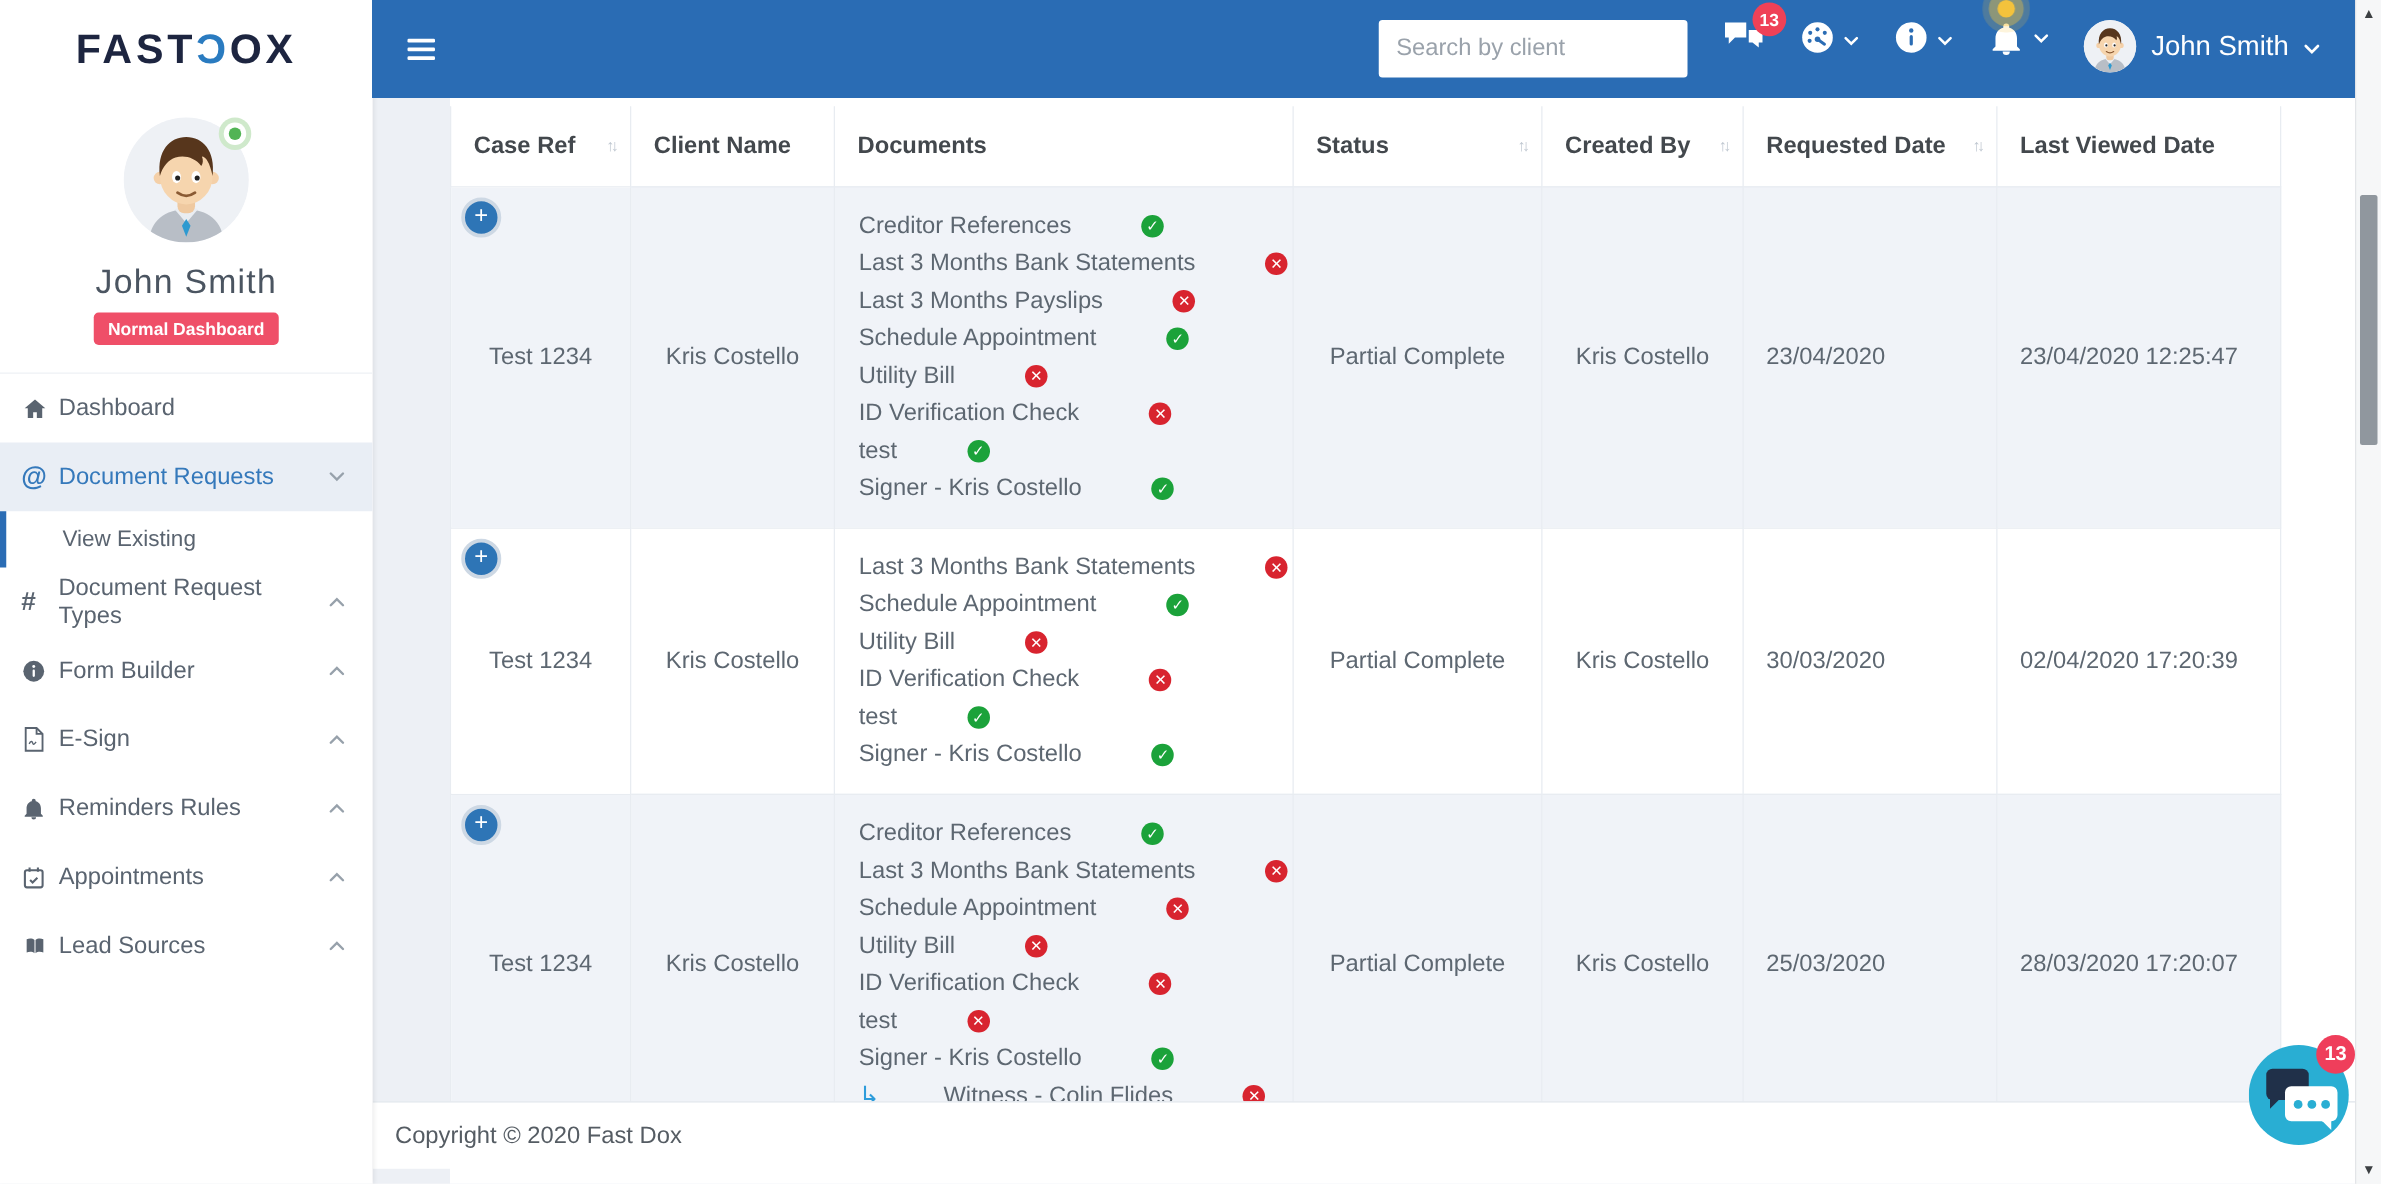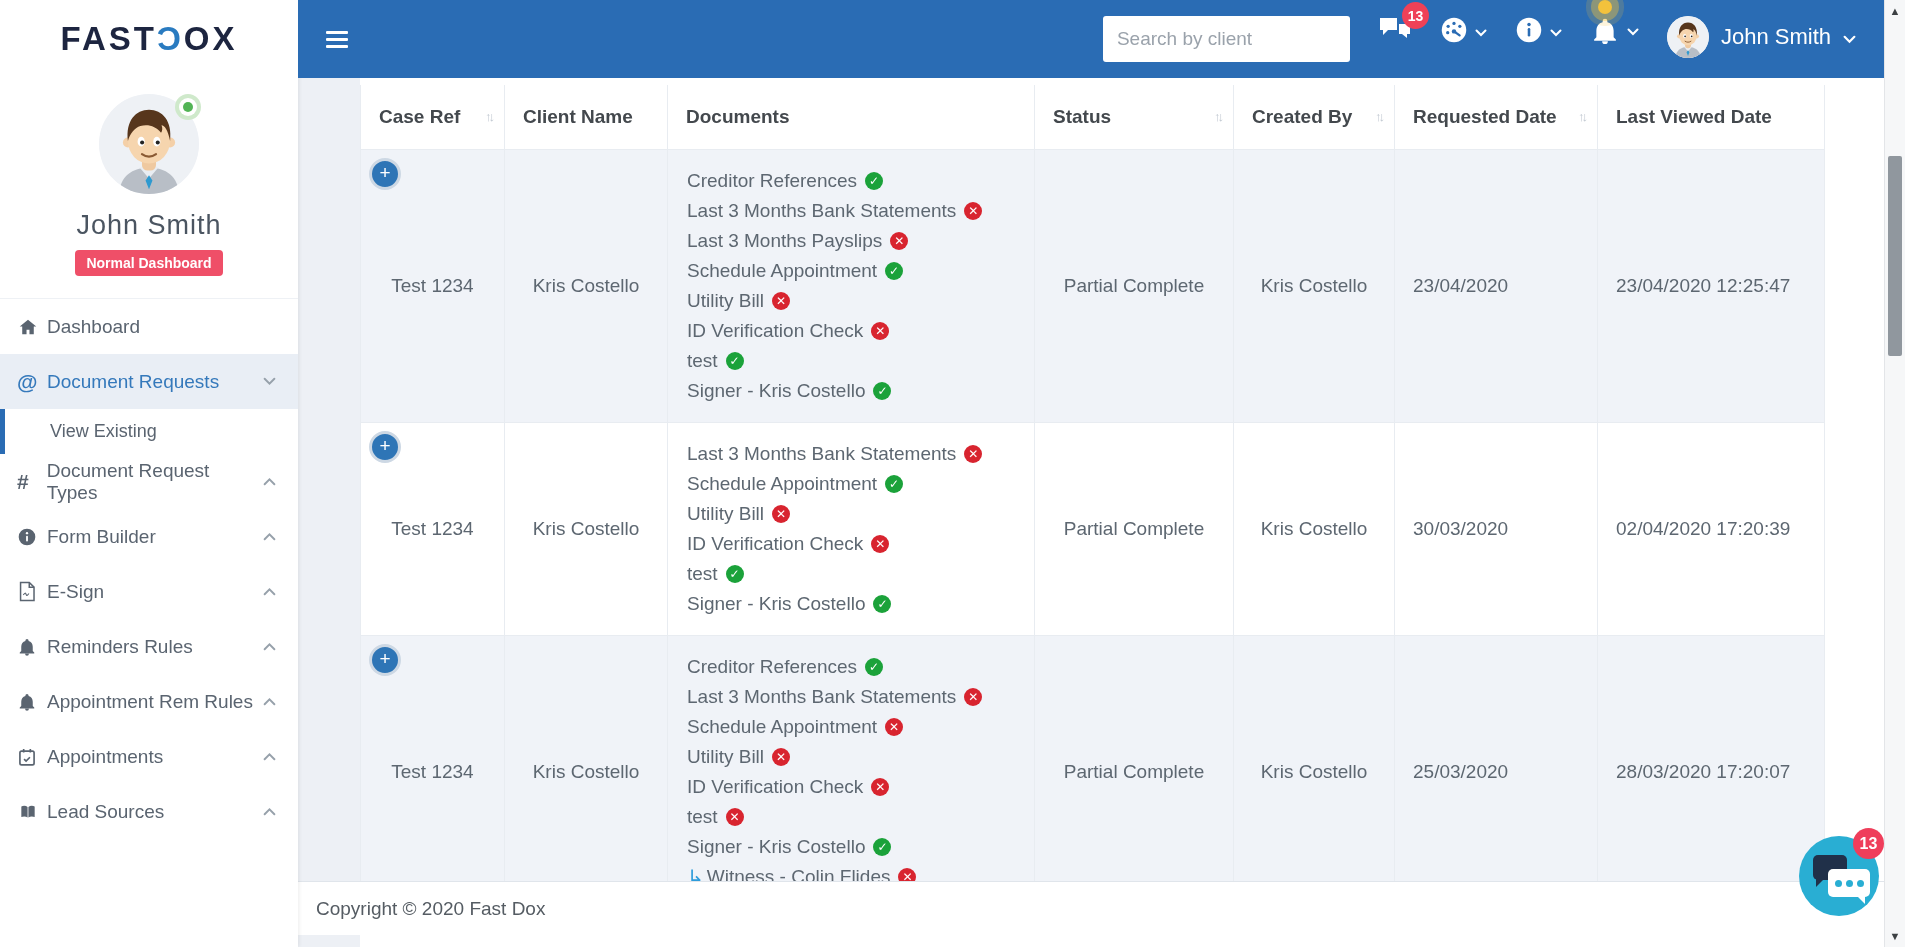--- a/index.html
+++ b/index.html
@@ -67,21 +67,21 @@
   .sort { color:#c0c8d1; font-size:13px; letter-spacing:-3px; font-weight:400; margin-left:6px; }
   td { border:1px solid #e8ecf1; vertical-align:middle; padding:16px 12px; background:#fff; }
   tr.odd td { background:#f0f3f8; }
   td.center { text-align:center; }
   td.date { padding-left:18px; }
   td.docs { padding:16px 8px 16px 19px; }
   td.caseref { position:relative; text-align:center; }
   .plus-btn { position:absolute; top:8px; left:8px; width:32px; height:32px; border-radius:50%;
     border:3px solid #cdd8e4; background:#2e75b6; color:#fff; display:flex; align-items:center;
     justify-content:center; font-size:19px; line-height:1; cursor:pointer; padding:0 0 2px; }
-  .doc-line { display:flex; align-items:center; height:30px; white-space:nowrap; }
+  .doc-line { display:flex; align-items:center; height:30px; white-space:nowrap;gap:48px; }
   .doc-line .ret { color:#2d9cdb; margin-right:3px; font-size:20px; line-height:1; }
   .ic { display:inline-flex; align-items:center; justify-content:center; width:18px; height:18px;
     border-radius:50%; color:#fff; font-size:12px; font-weight:700; margin-left:8px; flex:none; }
   .ic.ok { background:#1ba23a; } .ic.no { background:#d8242f; }
 
   .footer { position:absolute; left:0; right:0; bottom:12px; height:54px; background:#fff;
     border-top:1px solid #e0e5eb; display:flex; align-items:center; padding-left:18px;
     font-size:19px; color:#555c63; z-index:10; }
 
   
@@ -229,35 +229,20 @@
             <svg width="13" height="9" viewBox="0 0 12 8">
               <polyline points="1.5,1.5 6,6 10.5,1.5" fill="none" stroke="currentColor" stroke-width="1.8" stroke-linecap="round"></polyline>
             </svg>
           </span>
         </div>
       </div>
       <div>
         <div class="menu-item">
           <span class="mi-icon">
             <svg width="20" height="20" viewBox="0 0 24 24">
-              <path d="M12 22.4a2.3 2.3 0 0 0 2.3-2.3H9.7A2.3 2.3 0 0 0 12 22.4zm6.9-5.5v-5.1c0-3.4-1.8-6.2-5-6.9v-.7a1.9 1.9 0 1 0-3.8 0v.7c-3.2.7-5 3.5-5 6.9v5.1l-1.8 1.8v1h17.4v-1z" fill="currentColor"></path>
-            </svg>
-          </span>
-          <span class="mi-label">Appointment Rem Rules</span>
-          <span class="chev up">
-            <svg width="13" height="9" viewBox="0 0 12 8">
-              <polyline points="1.5,1.5 6,6 10.5,1.5" fill="none" stroke="currentColor" stroke-width="1.8" stroke-linecap="round"></polyline>
-            </svg>
-          </span>
-        </div>
-      </div>
-      <div>
-        <div class="menu-item">
-          <span class="mi-icon">
-            <svg width="20" height="20" viewBox="0 0 24 24">
               <rect x="3.5" y="5" width="17" height="16.5" rx="2" fill="none" stroke="currentColor" stroke-width="2"></rect>
               <path d="M8 2.5v4M16 2.5v4" stroke="currentColor" stroke-width="2"></path>
               <path d="M8.5 14.5l2.4 2.4 4.6-4.6" fill="none" stroke="currentColor" stroke-width="2"></path>
             </svg>
           </span>
           <span class="mi-label">Appointments</span>
           <span class="chev up">
             <svg width="13" height="9" viewBox="0 0 12 8">
               <polyline points="1.5,1.5 6,6 10.5,1.5" fill="none" stroke="currentColor" stroke-width="1.8" stroke-linecap="round"></polyline>
             </svg>

